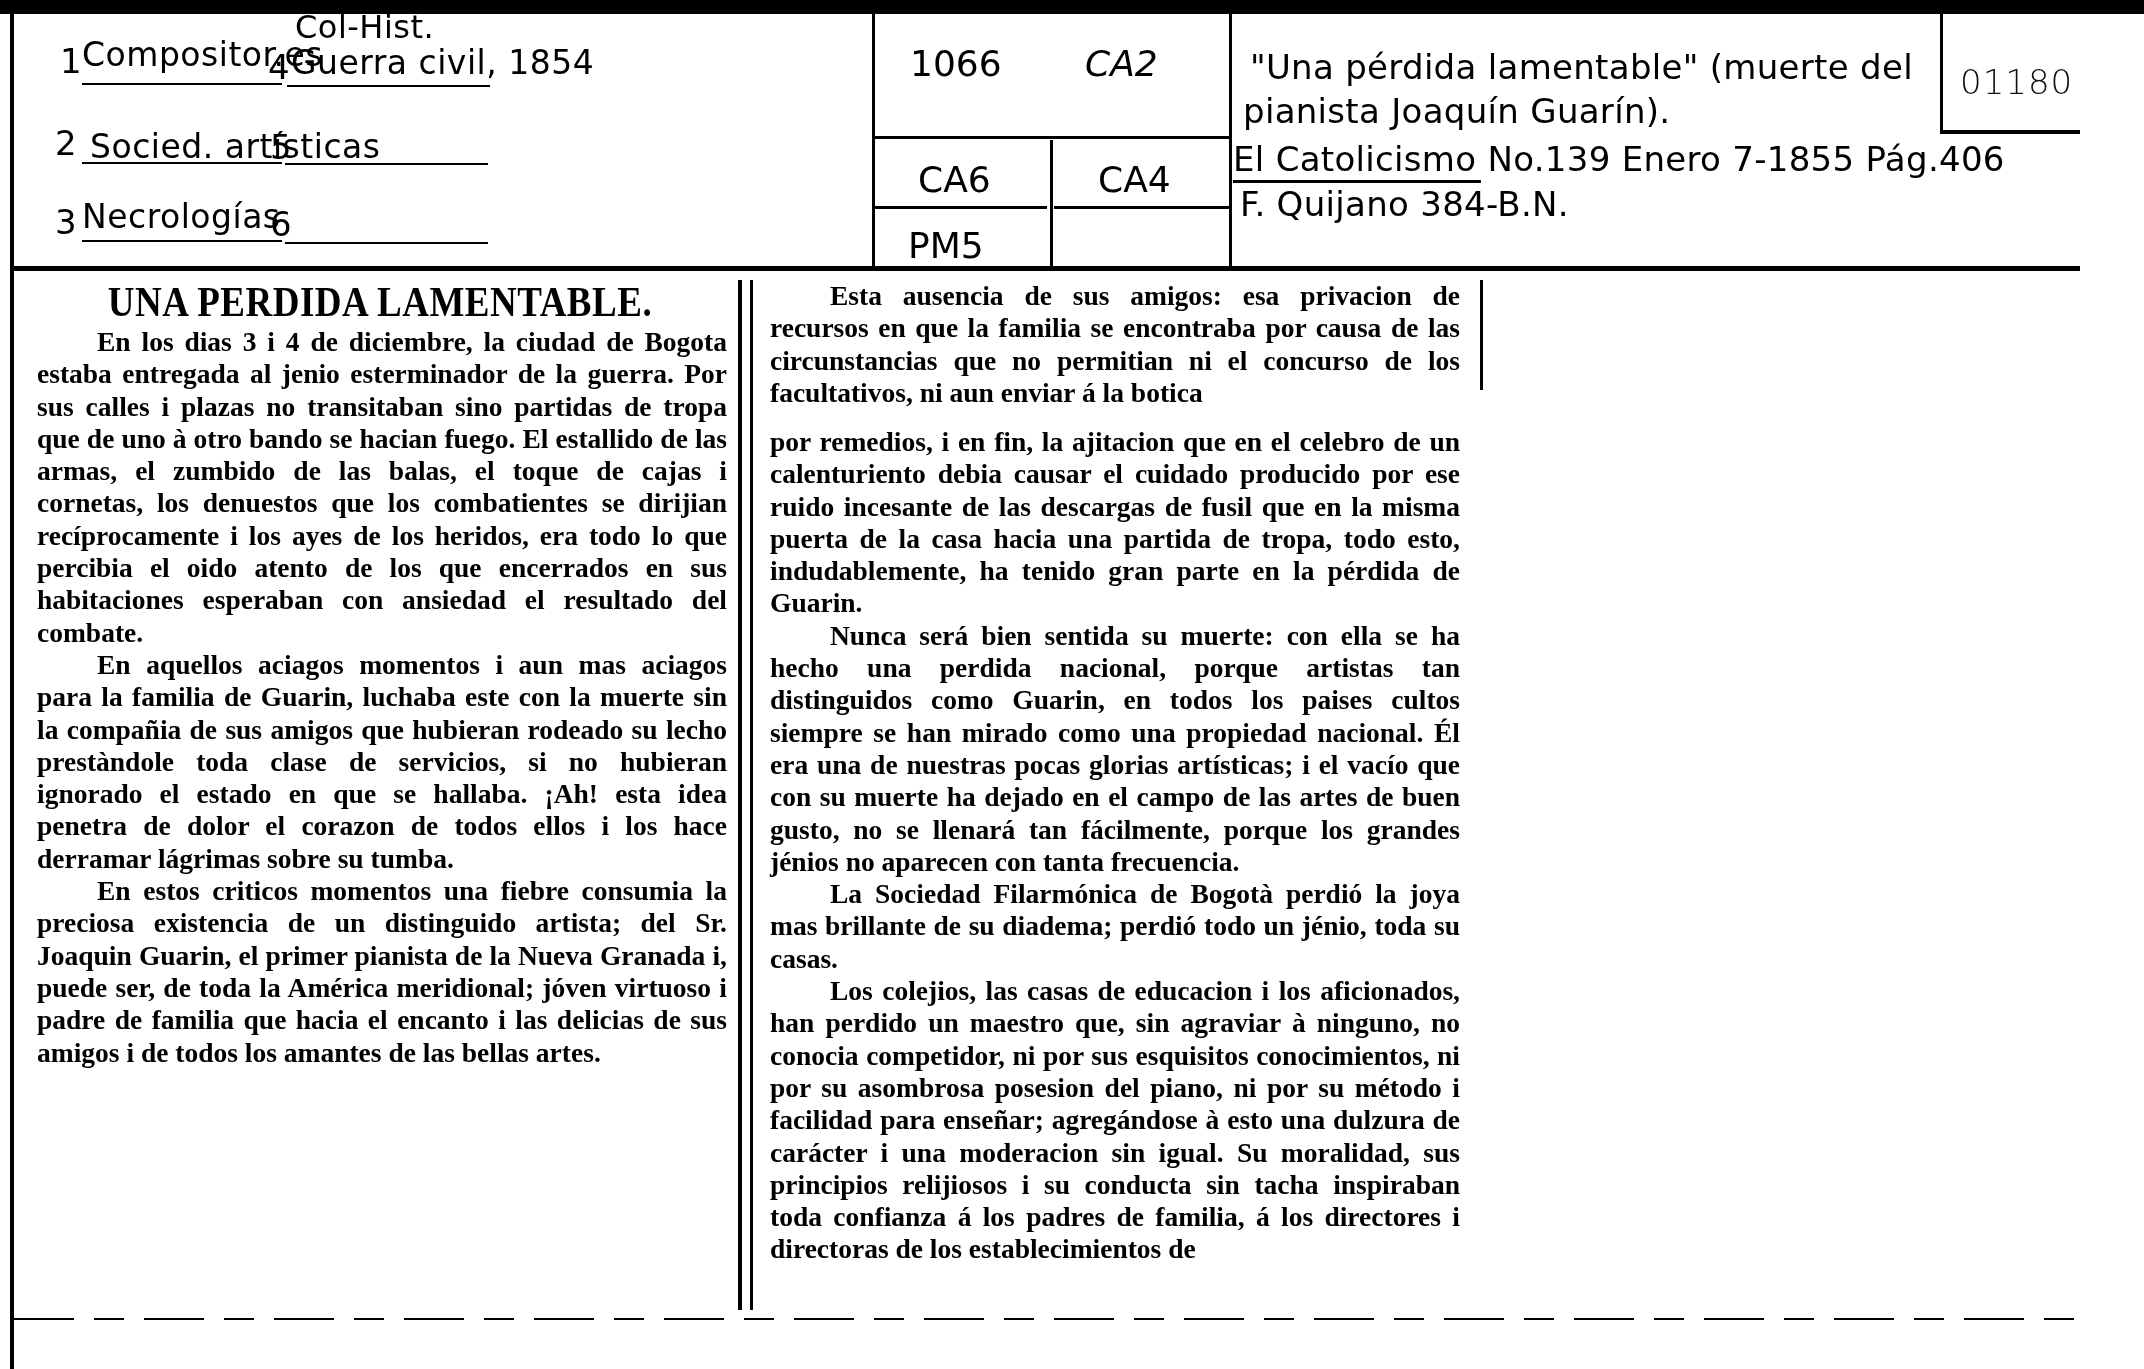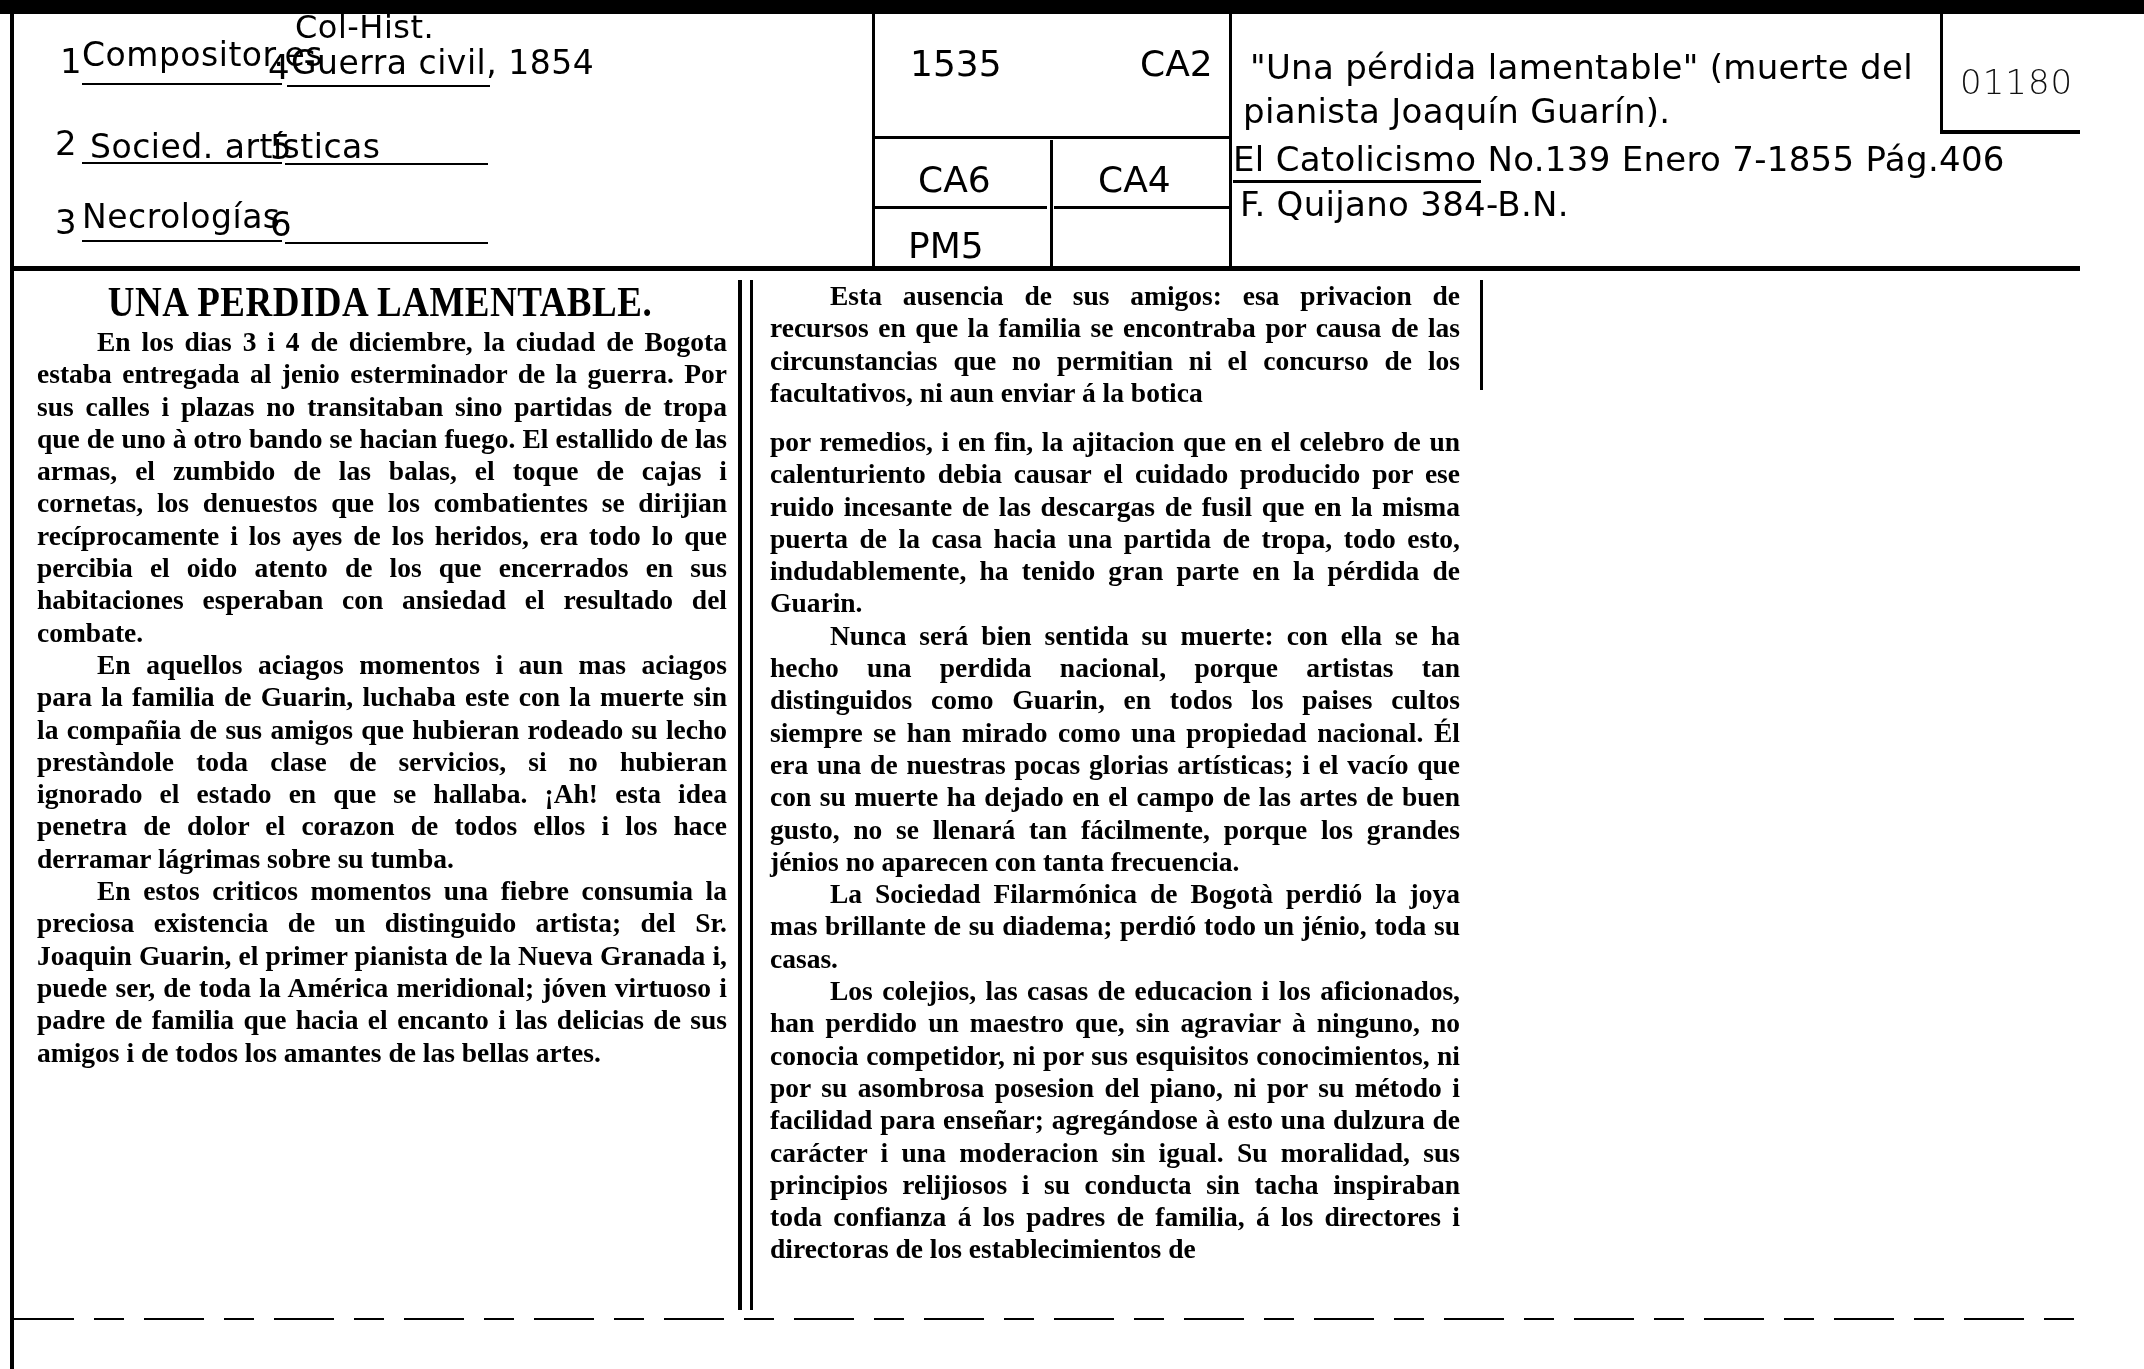--- a/index.html
+++ b/index.html
@@ -69,22 +69,22 @@
 </div>
 
 <div>
   <div class="abs vline" style="left:872px;top:14px;height:254px;"></div>
   <div class="abs vline" style="left:1229px;top:14px;height:254px;"></div>
   <div class="abs hline" style="left:875px;top:136px;width:354px;"></div>
   <div class="abs vline" style="left:1050px;top:140px;height:128px;"></div>
   <div class="abs hline" style="left:875px;top:206px;width:172px;"></div>
   <div class="abs hline" style="left:1054px;top:206px;width:175px;"></div>
 
-  <div class="abs sans code" style="left:910px;top:44px;">1535</div>
-  <div class="abs sans code" style="left:1140px;top:44px;">CA2</div>
+  <div class="abs sans code" style="left:910px;top:44px;">1066</div>
+  <div class="abs sans code" style="left:1085px;top:44px;font-style:italic;">CA2</div>
   <div class="abs sans code" style="left:918px;top:160px;">CA6</div>
   <div class="abs sans code" style="left:1098px;top:160px;">CA4</div>
   <div class="abs sans code" style="left:908px;top:226px;">PM5</div>
 </div>
 
 <div>
   <div class="abs sans cite" style="left:1250px;top:46px;">"Una pérdida lamentable" (muerte del</div>
   <div class="abs sans cite" style="left:1243px;top:90px;">pianista Joaquín Guarín).</div>
   <div class="abs sans cite" style="left:1233px;top:138px;">
     <span>El Catolicismo</span><span> No.139 Enero 7-1855 Pág.406</span>

